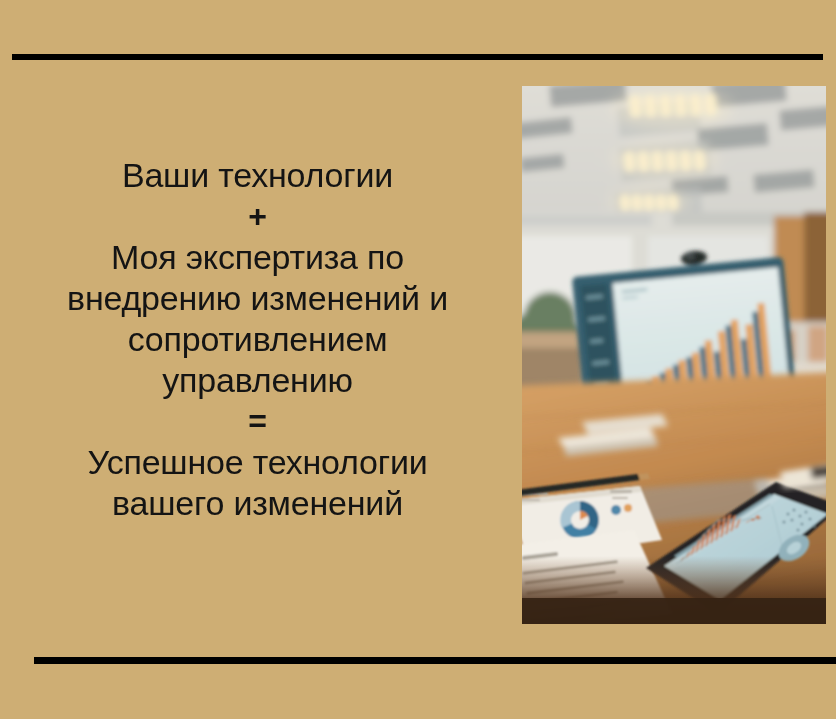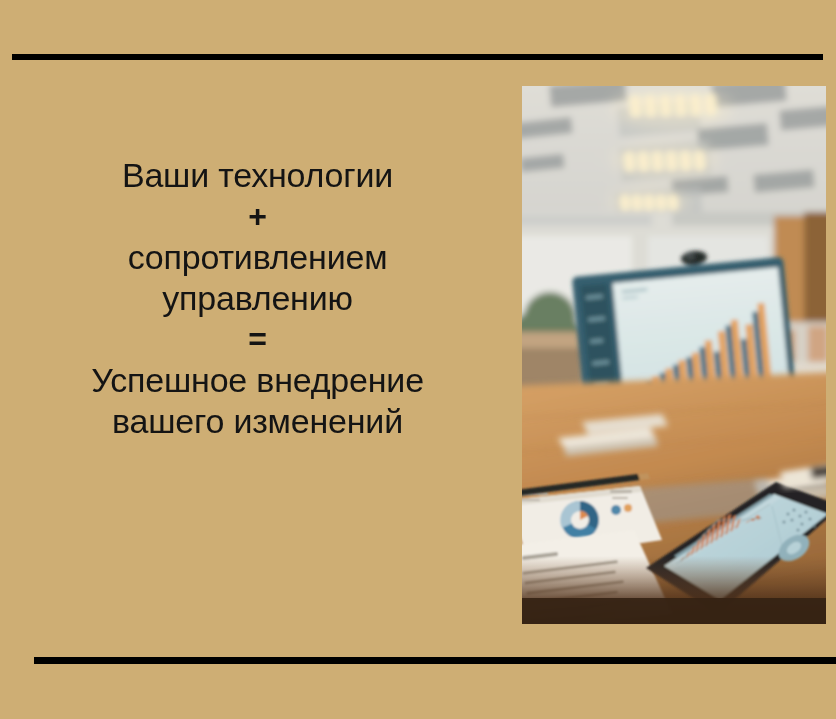--- a/index.html
+++ b/index.html
@@ -82,24 +82,26 @@
 </head>
 <body>
 
 <div id="slide" style="background: rgb(206, 174, 116);">
 
   <div class="rule" id="rule-top" style="background: rgb(0, 0, 0);"></div>
 
   <div id="headline" style="color: rgb(20, 20, 20);">
     <span class="ln">Ваши технологии</span>
     <span class="op">+</span>
+    <span class="ln">Моя экспертиза по</span>
+    <span class="ln">внедрению изменений и</span>
     <span class="ln">сопротивлением</span>
     <span class="ln">управлению</span>
     <span class="op">=</span>
-    <span class="ln">Успешное внедрение</span>
+    <span class="ln">Успешное технологии</span>
     <span class="ln">вашего изменений</span>
   </div>
 
   <div id="photo">
     <svg viewBox="0 0 304 538" xmlns="http://www.w3.org/2000/svg">
       <defs>
         <filter id="blurSoft" x="-20%" y="-20%" width="140%" height="140%">
           <feGaussianBlur stdDeviation="3.2"></feGaussianBlur>
         </filter>
         <filter id="blurStrong" x="-25%" y="-25%" width="150%" height="150%">

